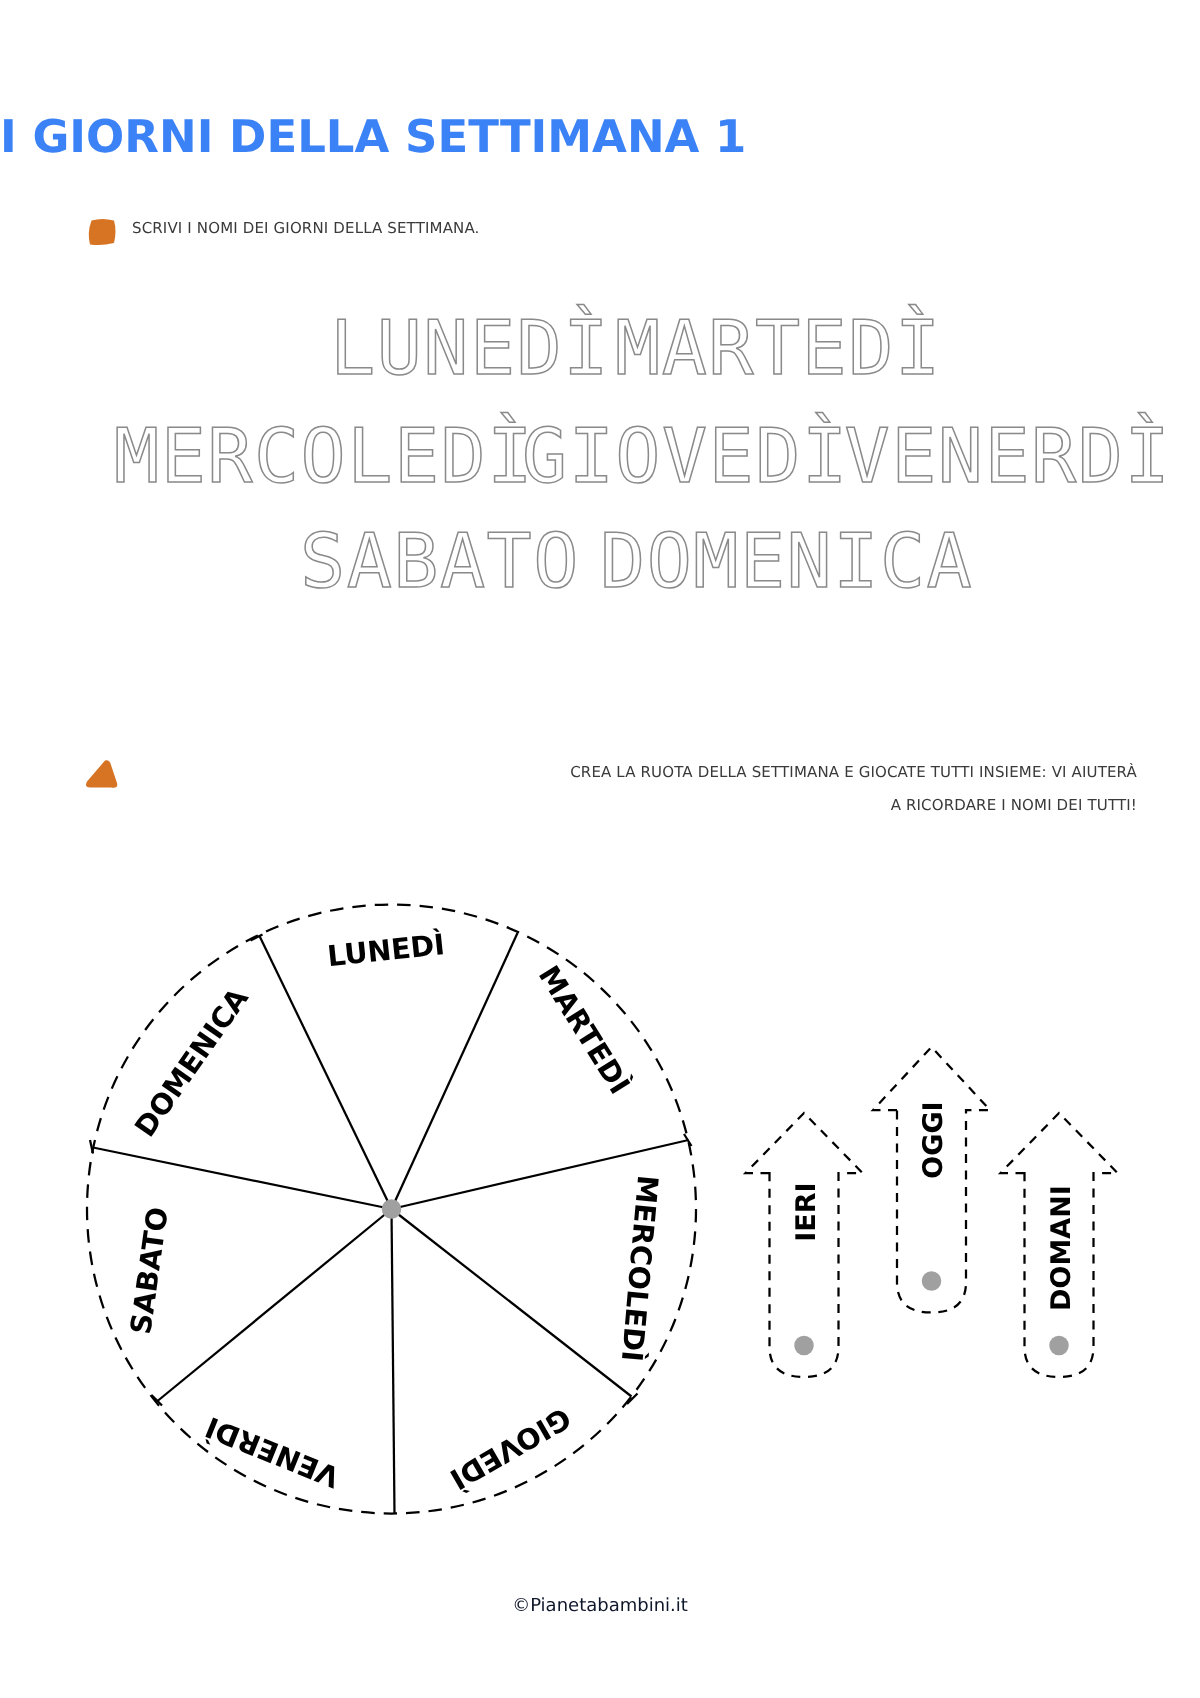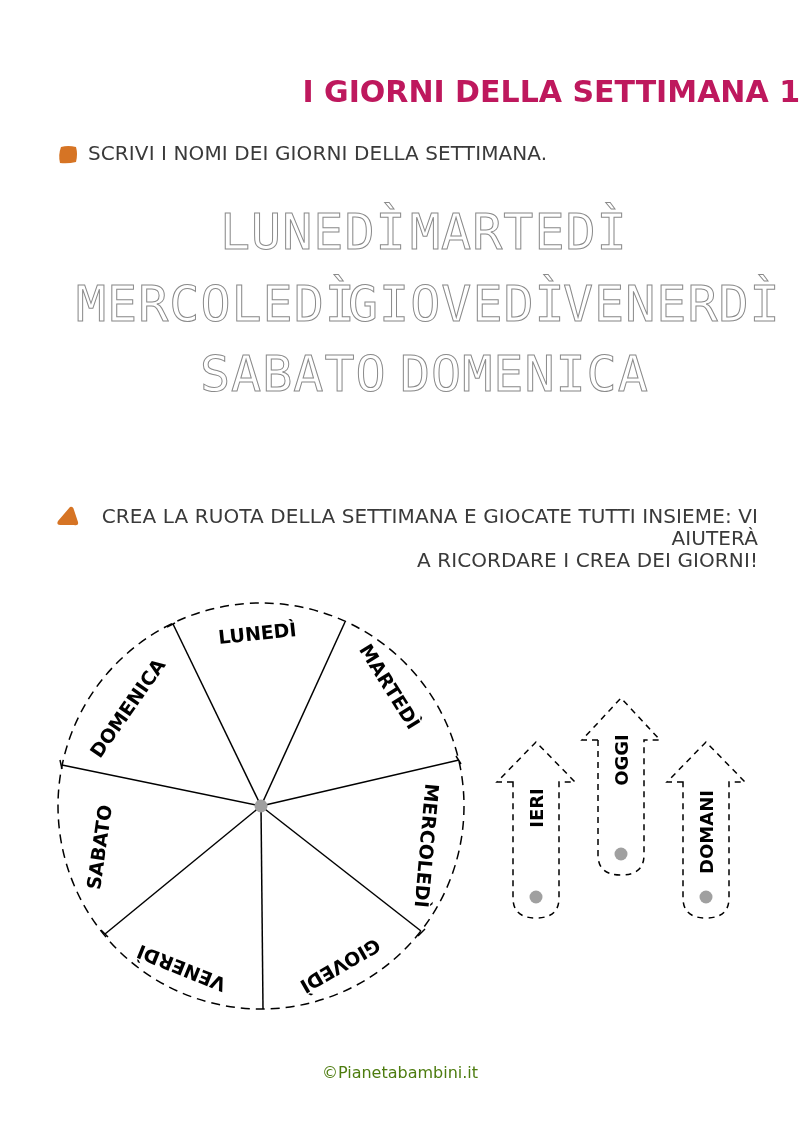--- a/index.html
+++ b/index.html
@@ -1,36 +1,36 @@
 <!DOCTYPE html>
 <html><head>
   <meta charset="utf-8">
   <style>
     html, body { margin: 0; padding: 0; background: #ffffff; }
     body { width: 800px; height: 1132px; position: relative; overflow: hidden; font-family: "DejaVu Sans", sans-serif; }
     .title {
-      position: absolute; left: 0; top: 74px; width: 800px; text-align: right;
+      position: absolute; left: 0; top: 74px; width: 800px; text-align: left;
       font-family: "DejaVu Sans", sans-serif; font-weight: bold; font-size: 30px;
-      color: #be185d; letter-spacing: 0px;
+      color: #3b82f6; letter-spacing: 0px;
     }
     .instr {
       position: absolute; left: 88px; font-family: "DejaVu Sans", sans-serif;
-      font-size: 20px; color: #3a3a3a; line-height: 22px; letter-spacing: 0.1px;
+      font-size: 10px; color: #3a3a3a; line-height: 22px; letter-spacing: 0.1px;
     }
     .instr1 { top: 142px; }
     .instr2 { top: 505px; width: 670px; text-align: right; }
     .bullet { position: absolute; }
     .trace {
       position: absolute; font-family: "DejaVu Sans Mono", monospace; font-weight: normal;
       font-size: 50px; color: transparent; -webkit-text-stroke: 1px #8a8a8a;
       letter-spacing: 1px; white-space: nowrap;
     }
     .footer {
       position: absolute; left: 0; top: 1063px; width: 800px; text-align: center;
-      font-family: "DejaVu Sans", sans-serif; font-size: 16px; color: #4d7c0f;
+      font-family: "DejaVu Sans", sans-serif; font-size: 12px; color: #0f172a;
     }
     svg.art { position: absolute; left: 0; top: 0; }
     .wheel-label { font-family: "DejaVu Sans", sans-serif; font-weight: bold; font-size: 19px; fill: #000; }
     .arrow-label { font-family: "DejaVu Sans", sans-serif; font-weight: bold; font-size: 18px; fill: #000; }
   </style>
 </head>
 <body>
 
 <div class="title">I GIORNI DELLA SETTIMANA 1</div>
 
@@ -47,21 +47,21 @@
   <div class="trace" style="left:563px;top:275px;">VENERDÌ</div>
   <div class="trace" style="left:200px;top:345px;">SABATO</div>
   <div class="trace" style="left:400px;top:345px;">DOMENICA</div>
 </div>
 
 <svg class="bullet" style="left:56px;top:505px;" width="24" height="22" viewBox="0 0 24 22">
   <path d="M14 2 Q17 1 18 5 L22 17 Q23 21 18 20 L4 20 Q0 20 2 16 Z" fill="#d67424"></path>
 </svg>
 <div class="instr instr2">
   <div>CREA LA RUOTA DELLA SETTIMANA E GIOCATE TUTTI INSIEME: VI AIUTERÀ</div>
-  <div>A RICORDARE I CREA DEI GIORNI!</div>
+  <div>A RICORDARE I NOMI DEI TUTTI!</div>
 </div>
 
 <svg class="art" width="800" height="1132" viewBox="0 0 800 1132">
 
   <g>
     <circle cx="261" cy="806" r="203" fill="none" stroke="#000" stroke-width="1.5" stroke-dasharray="9 6"></circle>
 
     <g stroke="#000" stroke-width="1.5">
       <line x1="261" y1="806" x2="173" y2="624"></line>
       <line x1="261" y1="806" x2="345" y2="622"></line>

